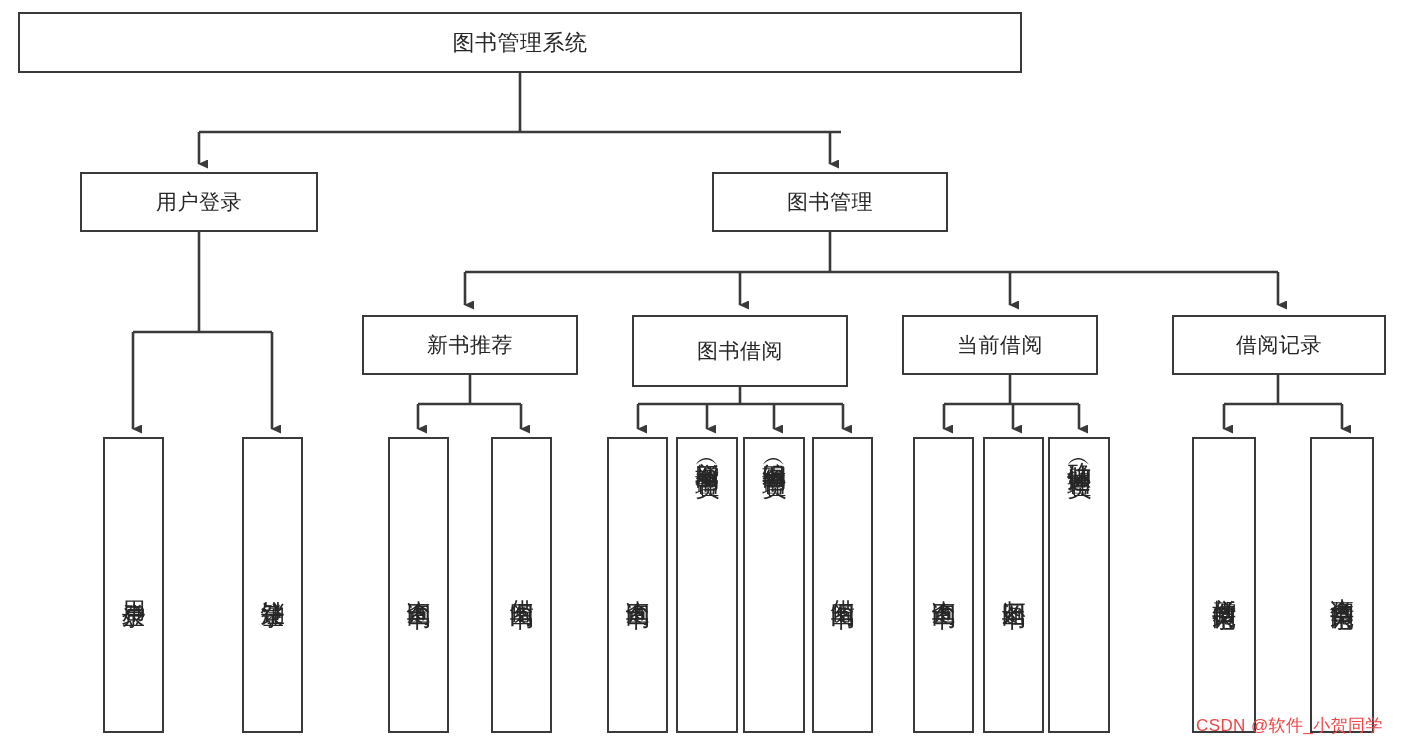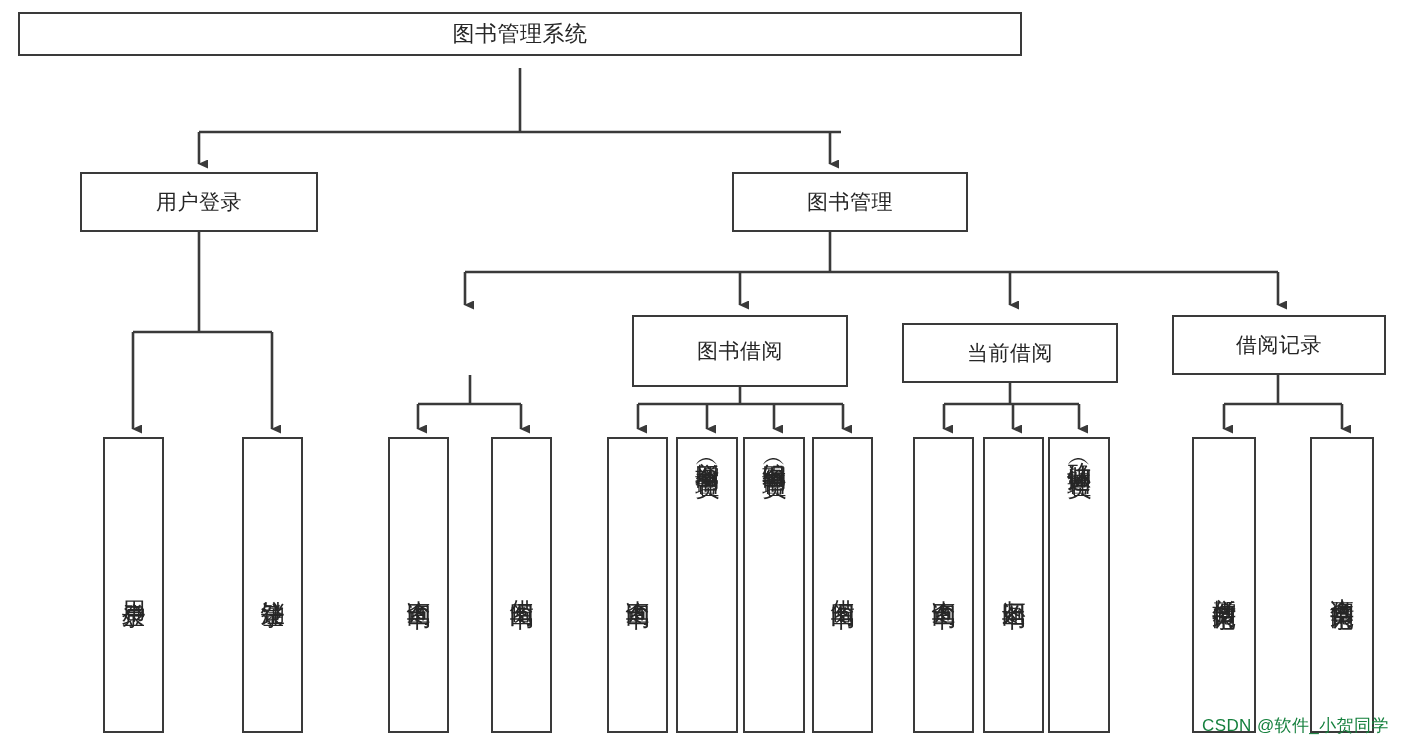--- a/index.html
+++ b/index.html
@@ -63,24 +63,23 @@
   }
   .node.vertical.mid {
     align-items: center;
     padding-top: 0;
   }
   #watermark {
     position: absolute;
     left: 1196px;
     top: 714px;
     font-size: 17px;
-    color: #15803d;
+    color: #ef4444;
     white-space: nowrap;
     letter-spacing: 0.4px;
-    margin-left: 6px;
   }
 </style>
 </head>
 <body>
 
 <div id="diagram-root">
 
   <svg id="connector-layer" viewBox="0 0 1405 747" width="1405" height="747" xmlns="http://www.w3.org/2000/svg">
     <defs>
       <marker id="arrowhead" markerWidth="9" markerHeight="10" refX="4.5" refY="9" orient="auto" markerUnits="userSpaceOnUse">
@@ -124,35 +123,38 @@
       <path d="M 1013,404 L 1013,429" marker-end="url(#arrowhead)"></path>
       <path d="M 1079,404 L 1079,429" marker-end="url(#arrowhead)"></path>
 
       <path d="M 1278,375 L 1278,404"></path>
       <path d="M 1224,404 L 1342,404"></path>
       <path d="M 1224,404 L 1224,429" marker-end="url(#arrowhead)"></path>
       <path d="M 1342,404 L 1342,429" marker-end="url(#arrowhead)"></path>
     </g>
   </svg>
 
-  <div class="node root horizontal" style="left:18px; top:12px; width:1004px; height:44px;">
+  <div class="node root horizontal" style="left:18px; top:12px; width:1004px; height:61px;">
     <span class="label">图书管理系统</span>
   </div>
 
   <div class="node horizontal" style="left:80px; top:172px; width:238px; height:60px;">
     <span class="label">用户登录</span>
   </div>
-  <div class="node horizontal" style="left:732px; top:172px; width:236px; height:60px;">
+  <div class="node horizontal" style="left:712px; top:172px; width:236px; height:60px;">
     <span class="label">图书管理</span>
   </div>
 
+  <div class="node horizontal" style="left:362px; top:315px; width:216px; height:60px;">
+    <span class="label">新书推荐</span>
+  </div>
   <div class="node horizontal" style="left:632px; top:315px; width:216px; height:72px;">
     <span class="label">图书借阅</span>
   </div>
-  <div class="node horizontal" style="left:902px; top:315px; width:216px; height:60px;margin-top:8px;">
+  <div class="node horizontal" style="left:902px; top:315px; width:196px; height:60px;">
     <span class="label">当前借阅</span>
   </div>
   <div class="node horizontal" style="left:1172px; top:315px; width:214px; height:60px;align-items:center;">
     <span class="label">借阅记录</span>
   </div>
 
   <div class="node vertical mid" style="left:103px; top:437px; width:61px; height:296px;">
     <span class="label">用户登录</span>
   </div>
   <div class="node vertical mid" style="left:242px; top:437px; width:61px; height:296px;">

